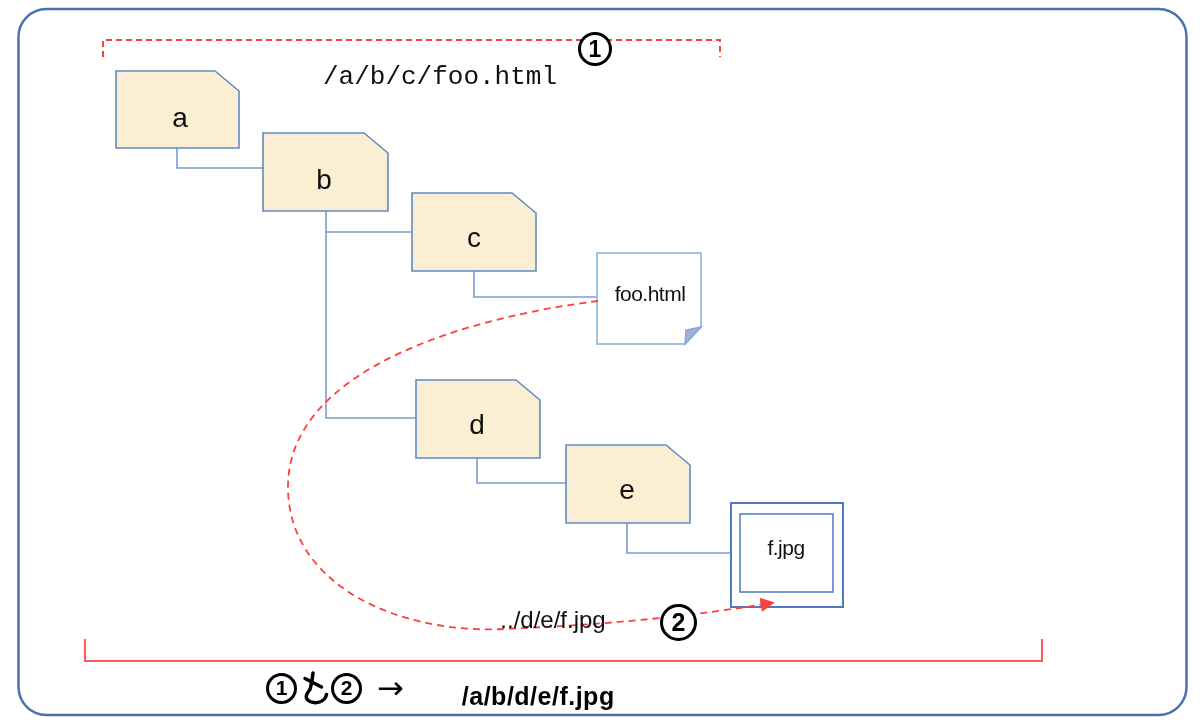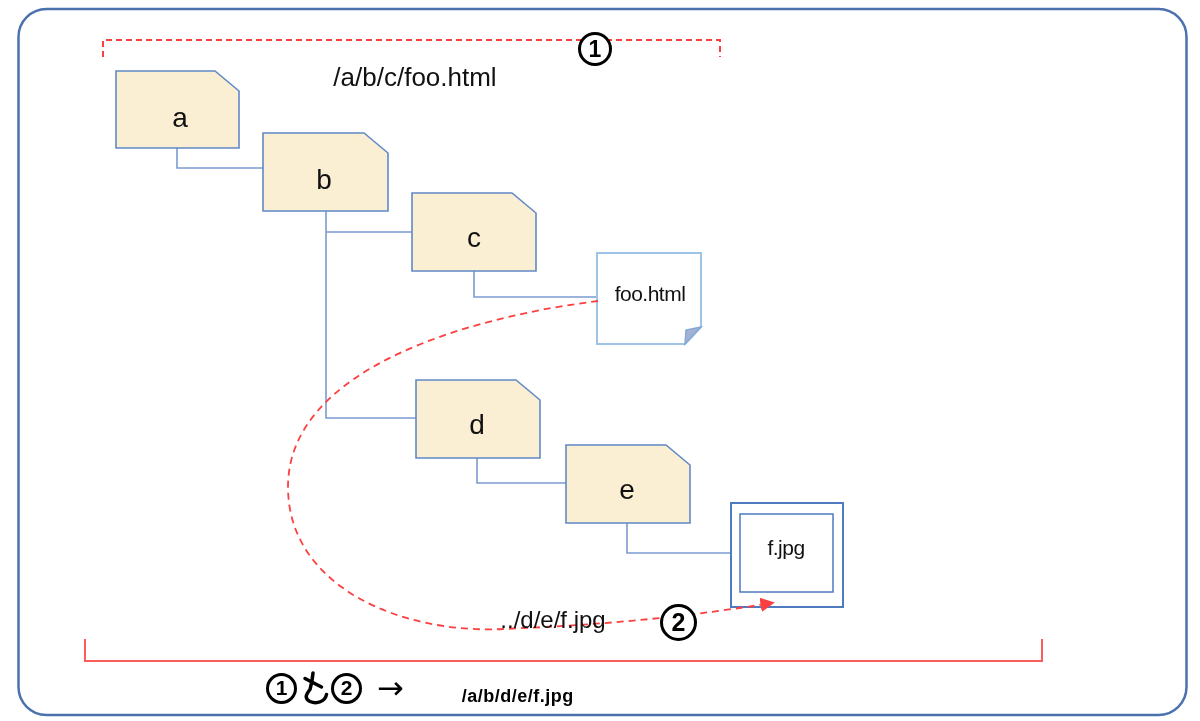--- a/index.html
+++ b/index.html
@@ -33,21 +33,21 @@
     border:3px solid #000; border-radius:50%; background:#fff;
     display:flex; align-items:center; justify-content:center;
     font-weight:700; font-size:21px; color:#000;
   }
   .to-glyph { width:30px; height:34px; margin:0 1px; }
   .c-arrow {
     font-family:"DejaVu Sans", sans-serif; font-size:32px;
     margin-left:14px; color:#000; line-height:1;
   }
   .c-result {
-    margin-left:58px; font-weight:700; font-size:18px; color:#000;
+    margin-left:58px; font-weight:700; font-size:25px; color:#000;
     letter-spacing:0.5px;
     margin-top:16px;
   }
 </style>
 </head>
 <body>
 
 <div class="canvas">
 
   <svg class="layer" width="1200" height="721" viewBox="0 0 1200 721">
@@ -78,21 +78,21 @@
     <rect x="731" y="503" width="112" height="104" fill="#ffffff" stroke="#4e7ac0" stroke-width="2"></rect>
     <rect x="740" y="514" width="93" height="78" fill="#ffffff" stroke="#4e7ac0" stroke-width="1.5"></rect>
 
     <path d="M 103 57 V 40 H 720 V 57" fill="none" stroke="#fc4040" stroke-width="2" stroke-dasharray="6 4"></path>
 
     <path d="M 598 301 C 470 317, 288 368, 288 487 C 288 586, 400 634, 503 629 C 595 625, 672 619, 772 603" fill="none" stroke="#fc4040" stroke-width="1.8" stroke-dasharray="7 5" marker-end="url(#redarrow)"></path>
 
     <path d="M 85 639 V 661 H 1042 V 639" fill="none" stroke="#fb5c5c" stroke-width="2"></path>
   </svg>
 
-  <div class="lbl path-lbl" style="left:415px; top:77px;">/a/b/c/foo.html</div>
+  <div class="lbl path-lbl" style="left:440px; top:77px;font-family:Liberation Mono, monospace;">/a/b/c/foo.html</div>
 
   <div class="lbl folder-lbl" style="left:180px; top:118px;">a</div>
   <div class="lbl folder-lbl" style="left:324px; top:180px;">b</div>
   <div class="lbl folder-lbl" style="left:474px; top:238px;">c</div>
   <div class="lbl folder-lbl" style="left:477px; top:425px;">d</div>
   <div class="lbl folder-lbl" style="left:627px; top:490px;">e</div>
 
   <div class="lbl file-lbl" style="left:650px; top:293px;">foo.html</div>
   <div class="lbl file-lbl" style="left:786px; top:547px;">f.jpg</div>
 

